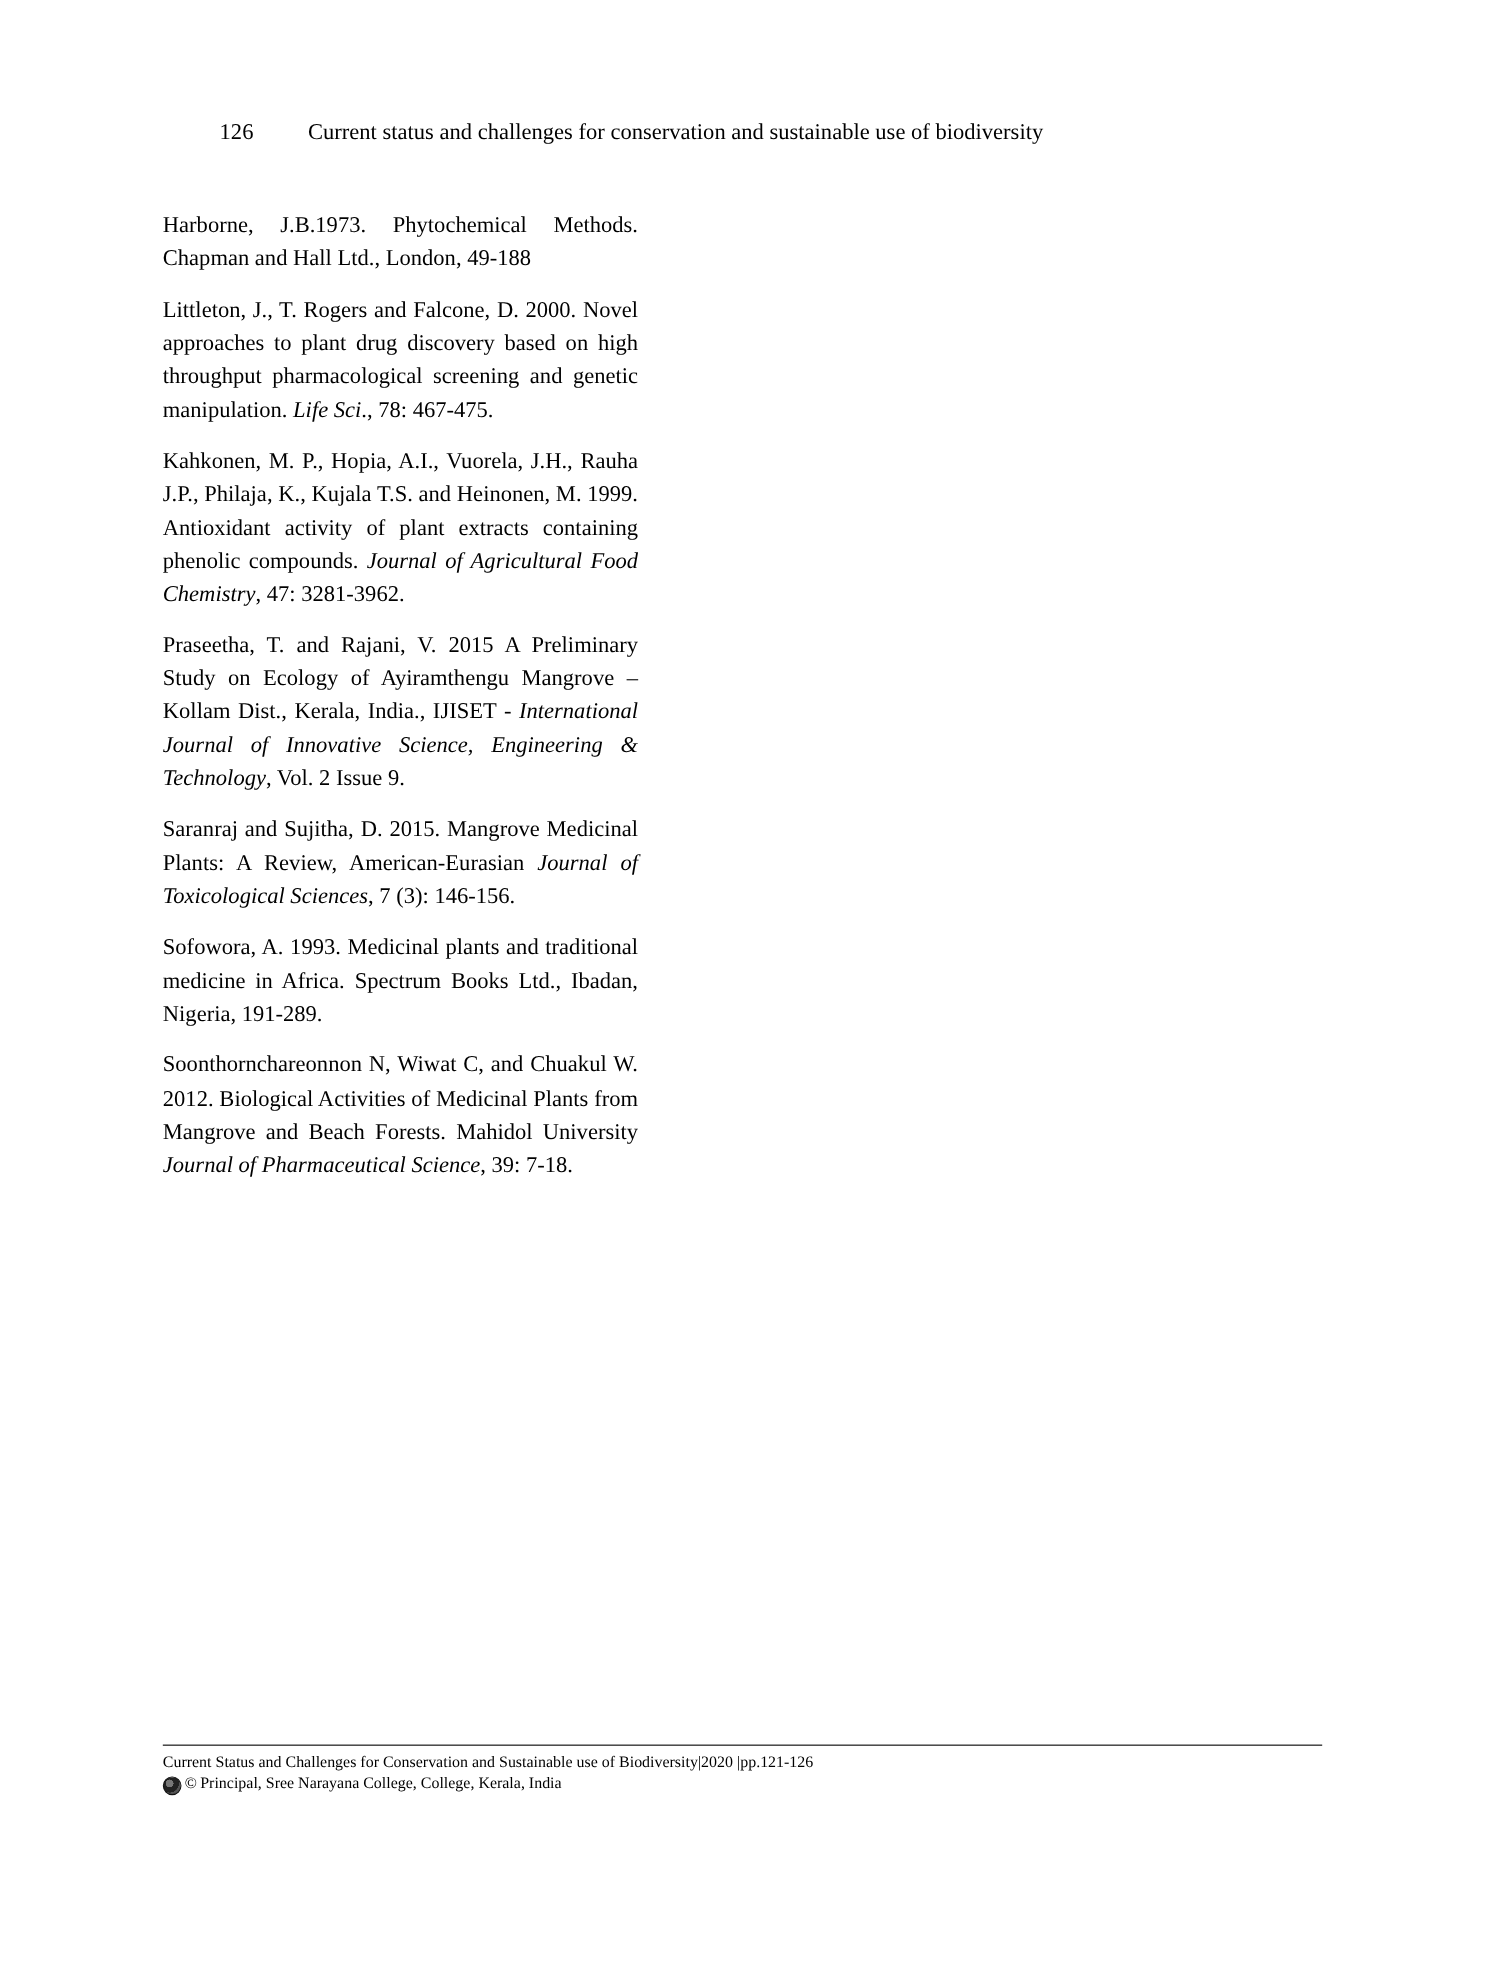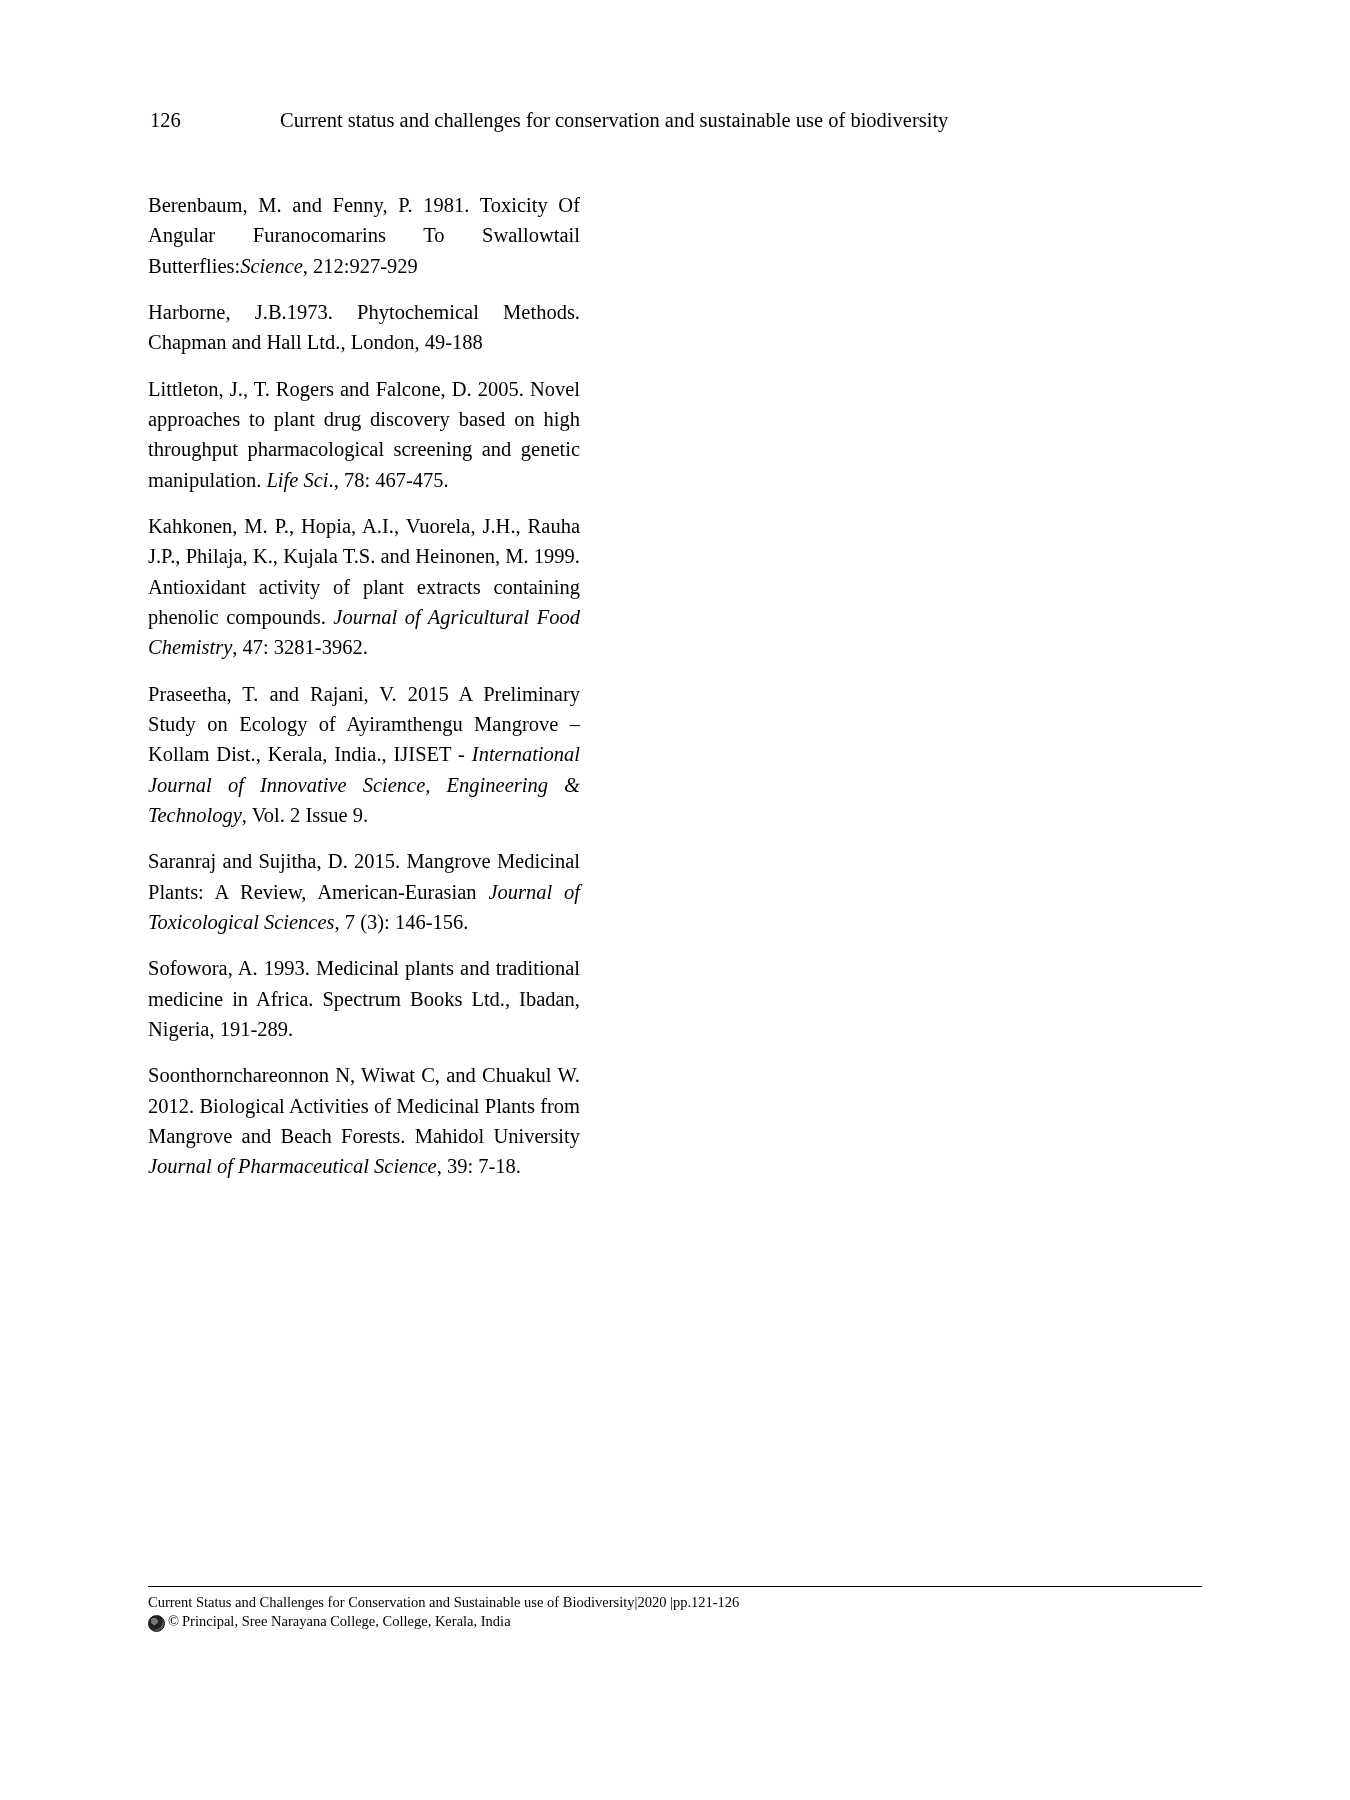--- a/index.html
+++ b/index.html
@@ -21,20 +21,21 @@
     top: 108px;
     left: 150px;
     right: 150px;
     font-size: 20.5px;
     line-height: 1.2;
     white-space: nowrap;
   }
   .header .folio {
     display: inline-block;
     width: 130px;
+    text-align: center;
   }
   .header .running-title {
     display: inline-block;
   }
   .column {
     position: absolute;
     top: 190px;
     left: 148px;
     width: 432px;
   }
@@ -85,23 +86,22 @@
 </head>
 <body>
 
 <div class="page">
 
   <div class="header">
     <span class="folio">126</span><span class="running-title">Current status and challenges for conservation and sustainable use of biodiversity</span>
   </div>
 
   <div class="column">
-    <p class="ref" id="ref-0"><span>Berenbaum, M. and Fenny, P. 1981. Toxicity Of Angular Furanocomarins To Swallowtail Butterflies:</span><span class="it">Science</span><span>, 212:927-929</span></p>
     <p class="ref" id="ref-1"><span>Harborne, J.B.1973. Phytochemical Methods. Chapman and Hall Ltd., London, 49-188</span></p>
-    <p class="ref" id="ref-2"><span>Littleton, J., T. Rogers and Falcone, D. 2005. Novel approaches to plant drug discovery based on high throughput pharmacological screening and genetic manipulation. </span><span class="it">Life Sci</span><span>., 78: 467-475.</span></p>
+    <p class="ref" id="ref-2"><span>Littleton, J., T. Rogers and Falcone, D. 2000. Novel approaches to plant drug discovery based on high throughput pharmacological screening and genetic manipulation. </span><span class="it">Life Sci</span><span>., 78: 467-475.</span></p>
     <p class="ref" id="ref-3"><span>Kahkonen, M. P., Hopia, A.I., Vuorela, J.H., Rauha J.P., Philaja, K., Kujala T.S. and Heinonen, M. 1999. Antioxidant activity of plant extracts containing phenolic compounds. </span><span class="it">Journal of Agricultural Food Chemistry</span><span>, 47:  3281-3962.</span></p>
     <p class="ref" id="ref-4"><span>Praseetha, T. and Rajani, V. 2015   A Preliminary Study on Ecology of Ayiramthengu Mangrove – Kollam Dist., Kerala, India., IJISET - </span><span class="it">International Journal of Innovative Science, Engineering &amp; Technology</span><span>, Vol. 2 Issue 9.</span></p>
     <p class="ref" id="ref-5"><span>Saranraj and Sujitha, D. 2015.   Mangrove Medicinal Plants: A Review, American-Eurasian </span><span class="it">Journal of Toxicological Sciences</span><span>, 7 (3): 146-156.</span></p>
     <p class="ref" id="ref-6"><span>Sofowora, A. 1993. Medicinal plants and traditional medicine in Africa. Spectrum Books Ltd., Ibadan, Nigeria, 191-289.</span></p>
     <p class="ref" id="ref-7"><span>Soonthornchareonnon N, Wiwat C, and Chuakul W. 2012. Biological Activities of Medicinal Plants from Mangrove and Beach Forests. Mahidol University </span><span class="it">Journal of Pharmaceutical Science</span><span>, 39: 7-18.</span></p>
   </div>
 
   <div class="footer">
     <div class="footer-rule"></div>
     <div class="footer-line1">Current Status and Challenges for Conservation and Sustainable use of Biodiversity|2020 |pp.121-126</div>

